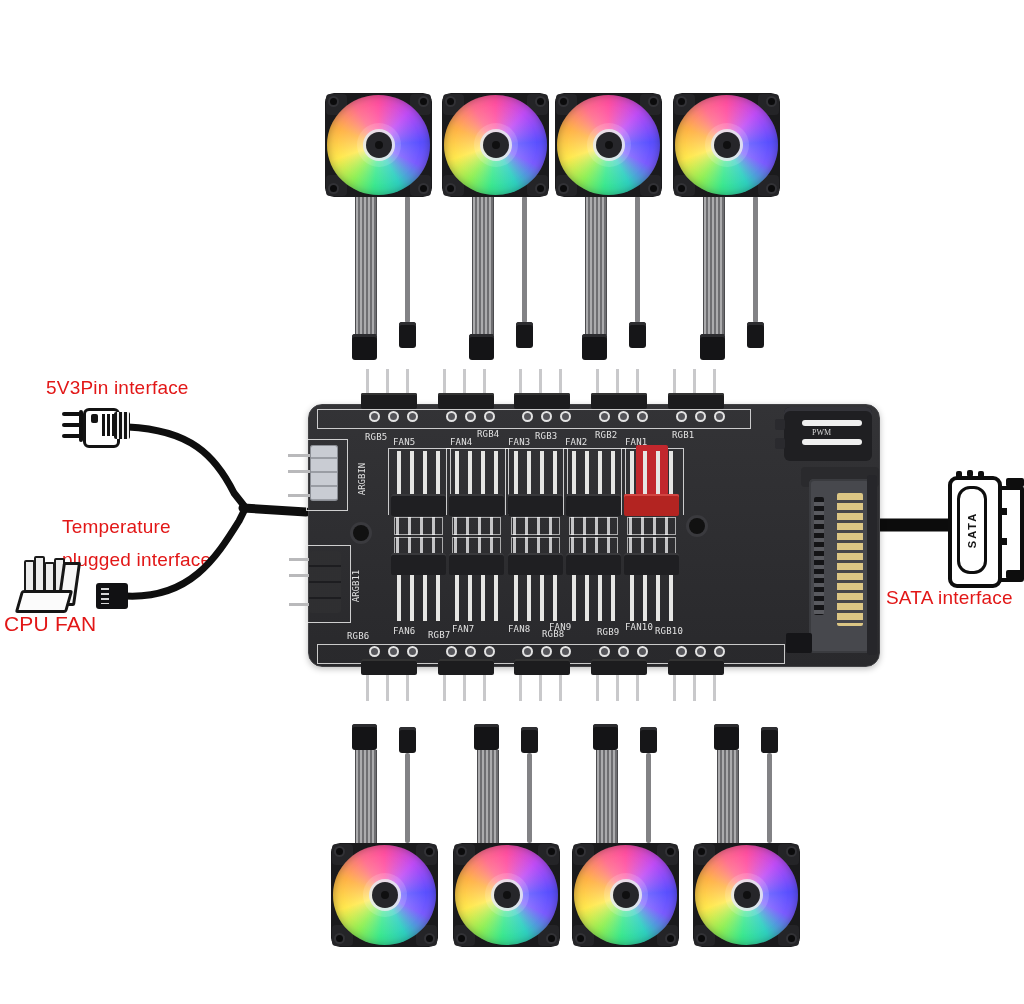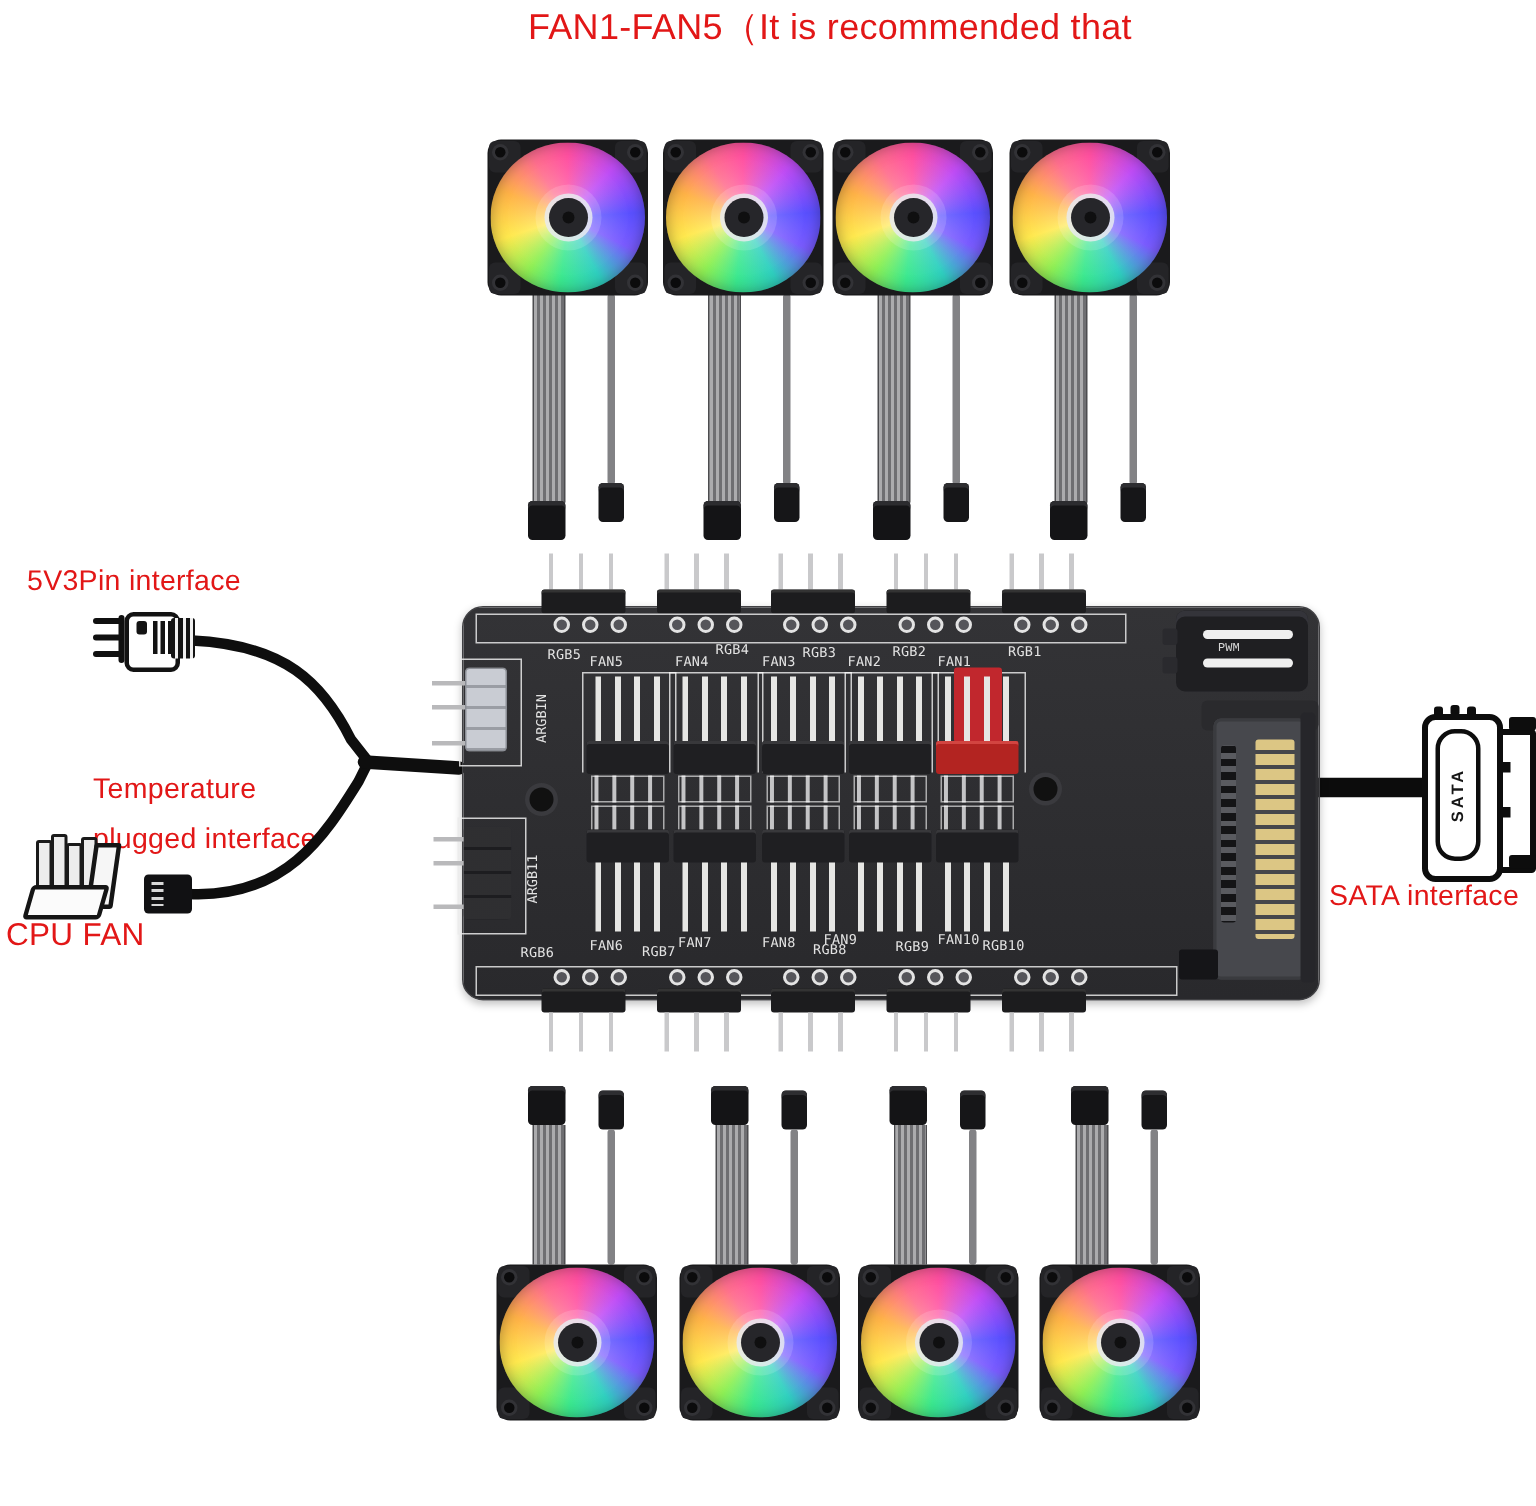--- a/index.html
+++ b/index.html
@@ -68,21 +68,21 @@
   
   .argb-white{width:28px;height:56px;background:#c9ccd3;border-radius:3px;
     box-shadow:inset 0 0 0 1px #8b8e95;background-image:repeating-linear-gradient(180deg,rgba(0,0,0,0) 0 12px,#9a9da4 12px 14px);}
   .argb-black{width:32px;height:62px;background:#1d1d20;border-radius:3px;
     background-image:repeating-linear-gradient(180deg,rgba(255,255,255,.08) 0 14px,rgba(0,0,0,0) 14px 16px);}
   .lpin{height:3px;background:#b9b9bb;}
   .silk-box{border:1px solid rgba(235,235,235,.85);}
   
   .pwm{width:88px;height:54px;background:#1f1f22;border-radius:6px;box-shadow:inset 0 4px 0 #34343a;}
   .pwm .slot{left:18px;width:60px;height:6px;background:#efefef;border-radius:3px;}
-  .pwm-text{font-family:Liberation Mono, monospace;font-size:8px;color:#d8d8d8;}
+  .pwm-text{font-family:Liberation Serif, serif;font-size:8px;color:#d8d8d8;}
   .pwm-nub{left:-9px;width:10px;height:11px;background:#2a2a2e;border-radius:2px;}
   
   .sata-conn .cap{left:0;top:0;width:78px;height:20px;background:#2a2a2d;border-radius:4px;}
   .sata-conn .body{left:8px;top:12px;width:62px;height:174px;background:#47484d;border-radius:5px;
     box-shadow:inset 0 0 0 2px #3a3b3f;}
   .sata-conn .gold{left:36px;top:26px;width:26px;height:133px;
     background:repeating-linear-gradient(180deg,#dcc684 0 7px,#46464a 7px 10px);border-radius:2px;}
   .sata-conn .loops{left:13px;top:30px;width:10px;height:118px;
     background:repeating-linear-gradient(180deg,#141416 0 5px,#5a5b60 5px 9px);border-radius:2px;}
   .sata-conn .rbar{left:66px;top:8px;width:10px;height:180px;background:#26262a;border-radius:3px;}
@@ -117,23 +117,22 @@
   .sataicon .bracket{left:44px;top:10px;width:24px;height:88px;background:#fff;border:4px solid #0d0d0d;border-radius:3px;}
   .sataicon .hole{left:8px;width:7px;height:7px;background:#0d0d0d;}
   .sataicon .tab{left:58px;top:2px;width:18px;height:9px;background:#0d0d0d;border-radius:2px;}
   .sataicon .ftab{left:58px;top:94px;width:18px;height:9px;background:#0d0d0d;border-radius:2px;}
 </style>
 </head>
 <body>
 
 <div id="stage">
 
-  <div class="abs red title-line" style="left:352px;top:2px;">FAN1-FAN5（It is recommended that</div>
-
-  <div class="abs red side-label" style="left:18px;top:377px;">5V3Pin interface</div>
+
+  <div class="abs red side-label" style="left:46px;top:377px;">5V3Pin interface</div>
   <div class="abs red side-label" style="left:62px;top:516px;">Temperature</div>
   <div class="abs red side-label" style="left:62px;top:549px;">plugged interface</div>
   <div class="abs red side-label" style="left:4px;top:612px;font-size:21px;">CPU FAN</div>
   <div class="abs red side-label" style="left:886px;top:587px;">SATA interface</div>
 
   <svg class="abs" style="left:0;top:0;" width="1024" height="1004" viewBox="0 0 1024 1004">
     <path d="M128,427 C190,430 215,455 234,493 L245,507" fill="none" stroke="#0e0e0e" stroke-width="7" stroke-linecap="round"></path>
     <path d="M126,596 C190,599 216,558 239,521 L245,509" fill="none" stroke="#0e0e0e" stroke-width="7" stroke-linecap="round"></path>
     <path d="M243,508 L306,512" fill="none" stroke="#0e0e0e" stroke-width="9" stroke-linecap="round"></path>
     <path d="M868,525 L950,525" fill="none" stroke="#0c0c0c" stroke-width="13"></path>

